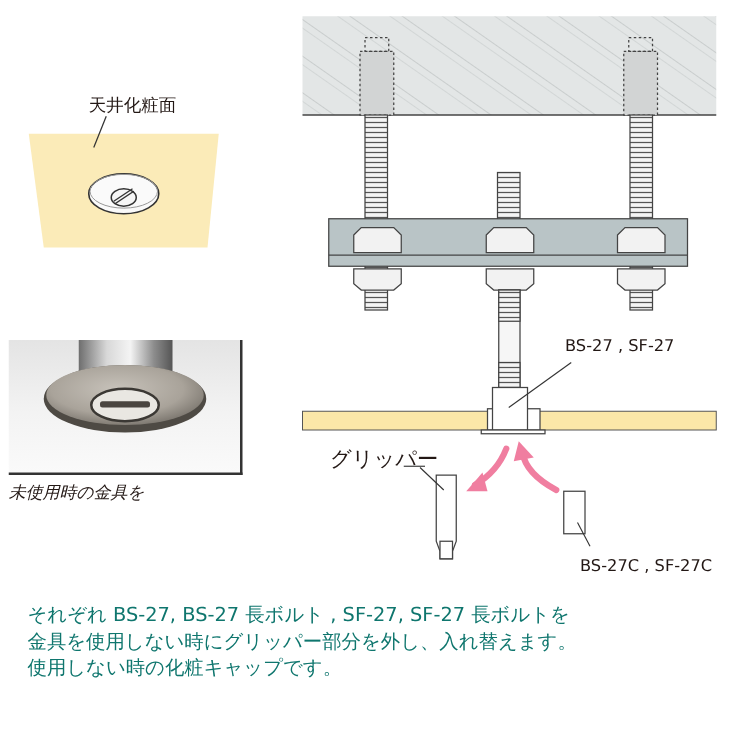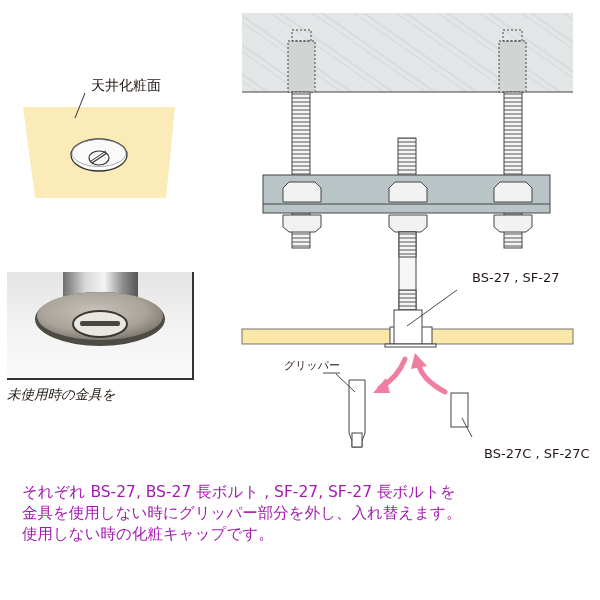--- a/index.html
+++ b/index.html
@@ -1,20 +1,20 @@
 <!DOCTYPE html>
 <html><head>
 <meta charset="utf-8">
 <style>
   html, body { margin: 0; padding: 0; background: #ffffff; }
   body { width: 600px; height: 600px; position: relative; overflow: hidden;
          font-family: "DejaVu Sans", "Liberation Sans", sans-serif; color: #231815; }
-  .label { position: absolute; font-size: 13px; white-space: nowrap; line-height: 1; margin-left: 20px; }
+  .label { position: absolute; font-size: 13px; white-space: nowrap; line-height: 1; }
   .caption { position: absolute; font-size: 13.5px; line-height: 18px; }
-  .desc { position: absolute; left: 22px; top: 482px; font-size: 15.5px; line-height: 21px; color: #a21caf; }
+  .desc { position: absolute; left: 22px; top: 482px; font-size: 15.5px; line-height: 21px; color: #0f766e; }
   .desc div { white-space: nowrap; }
   svg { position: absolute; left: 0; top: 0; }
   .photo { position: absolute; left: 7px; top: 272px; width: 185px; height: 106px;
            background: linear-gradient(180deg, #e4e4e4 0%, #f3f3f3 55%, #fafafa 100%);
            border-right: 2px solid #333; border-bottom: 2px solid #333; overflow: hidden; }
 </style>
 </head>
 <body>
 
 <div>
@@ -117,21 +117,21 @@
     <path d="M349,380 h16 v53 l-3,8 v6 h-10 v-6 l-3,-8 z" fill="#ffffff" stroke="#444" stroke-width="1"></path>
     <rect x="352" y="433" width="10" height="14" fill="#fff" stroke="#444" stroke-width="1"></rect>
     <line x1="336" y1="374" x2="355" y2="392" stroke="#333" stroke-width="0.9"></line>
     <line x1="323" y1="373" x2="340" y2="373" stroke="#333" stroke-width="0.9"></line>
 
     <rect x="451" y="393" width="17" height="34" fill="#ffffff" stroke="#444" stroke-width="1"></rect>
     <line x1="462" y1="418" x2="472" y2="437" stroke="#333" stroke-width="0.9"></line>
   </svg>
 
   <div class="label" style="left:452px; top:271px;">BS-27 , SF-27</div>
-  <div class="label" style="left:264px; top:360px; font-size:11px;">グリッパー</div>
+  <div class="label" style="left:264px; top:360px; font-size:17px;">グリッパー</div>
   <div class="label" style="left:464px; top:447px;">BS-27C , SF-27C</div>
 </div>
 
 <div class="desc">
   <div>それぞれ BS-27, BS-27 長ボルト , SF-27, SF-27 長ボルトを</div>
   <div>金具を使用しない時にグリッパー部分を外し、入れ替えます。</div>
   <div>使用しない時の化粧キャップです。</div>
 </div>
 
 </body></html>

